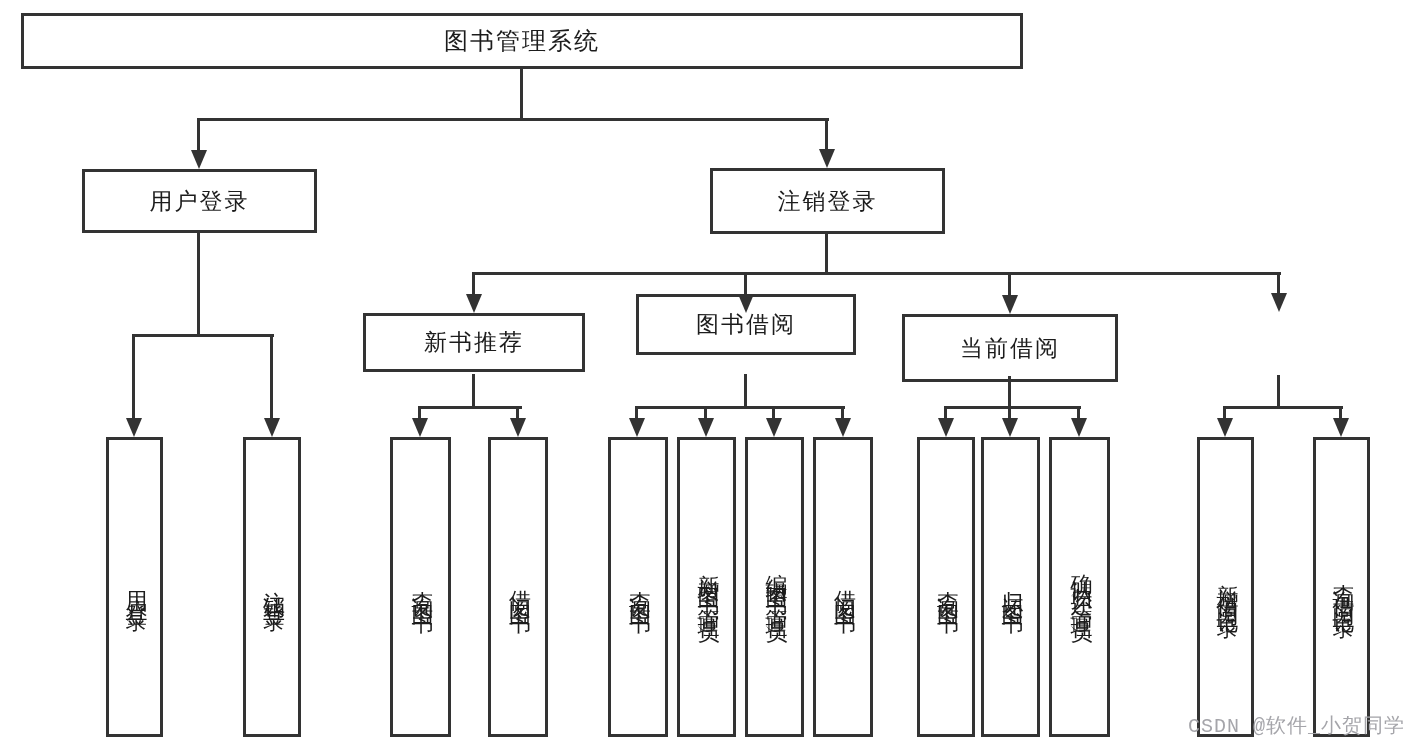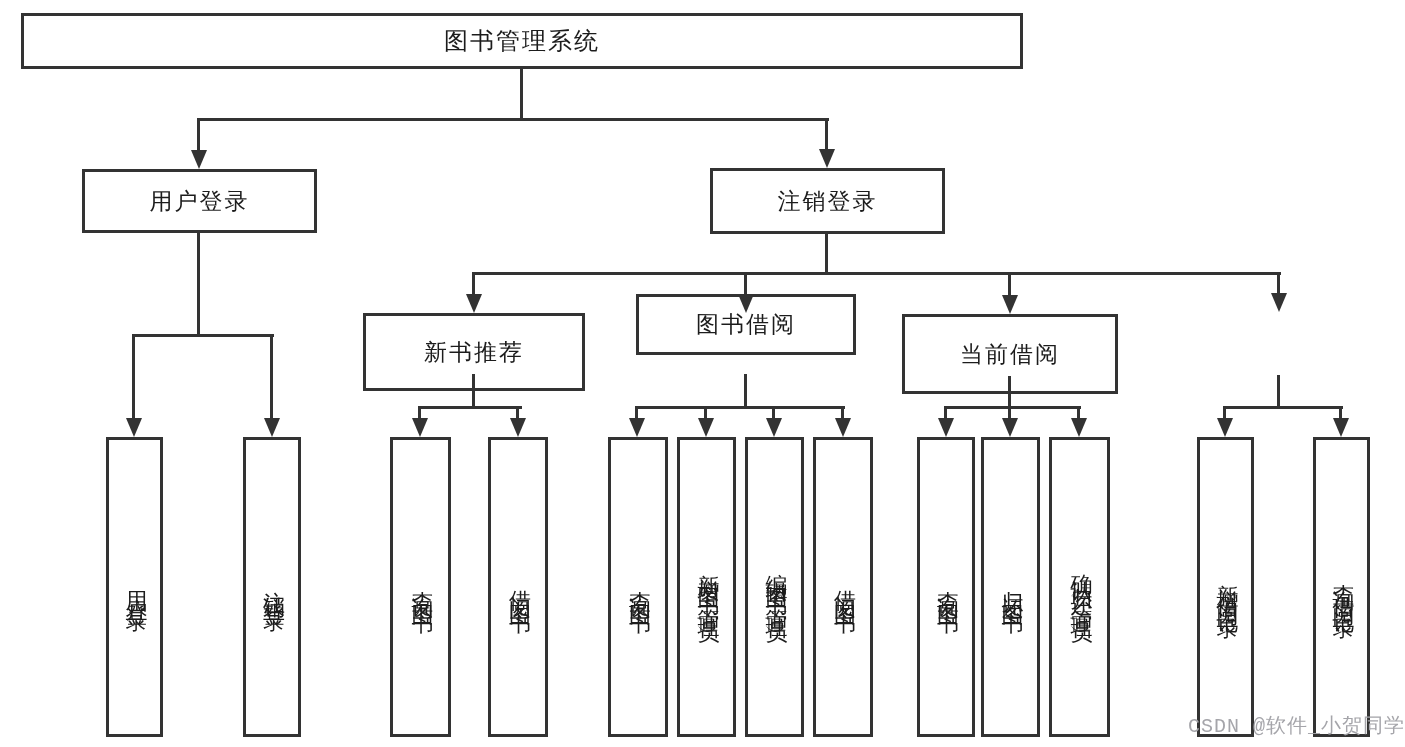--- a/index.html
+++ b/index.html
@@ -63,27 +63,27 @@
     <span class="lbl" style="font-size:24px">图书管理系统</span>
   </div>
 
   <div class="box" style="left:82px;top:169px;width:235px;height:64px">
     <span class="lbl">用户登录</span>
   </div>
   <div class="box" style="left:710px;top:168px;width:235px;height:66px">
     <span class="lbl">注销登录</span>
   </div>
 
-  <div class="box" style="left:363px;top:313px;width:222px;height:78px">
+  <div class="box" style="left:363px;top:313px;width:222px;height:59px">
     <span class="lbl">新书推荐</span>
   </div>
   <div class="box" style="left:636px;top:294px;width:220px;height:61px">
     <span class="lbl">图书借阅</span>
   </div>
-  <div class="box" style="left:902px;top:314px;width:216px;height:80px">
+  <div class="box" style="left:902px;top:314px;width:216px;height:68px">
     <span class="lbl">当前借阅</span>
   </div>
 
   <div class="box vert" style="left:106px;top:437px;width:57px;height:300px">
     <span class="lbl">用户登录</span>
   </div>
   <div class="box vert" style="left:243px;top:437px;width:58px;height:300px">
     <span class="lbl">注销登录</span>
   </div>
 

